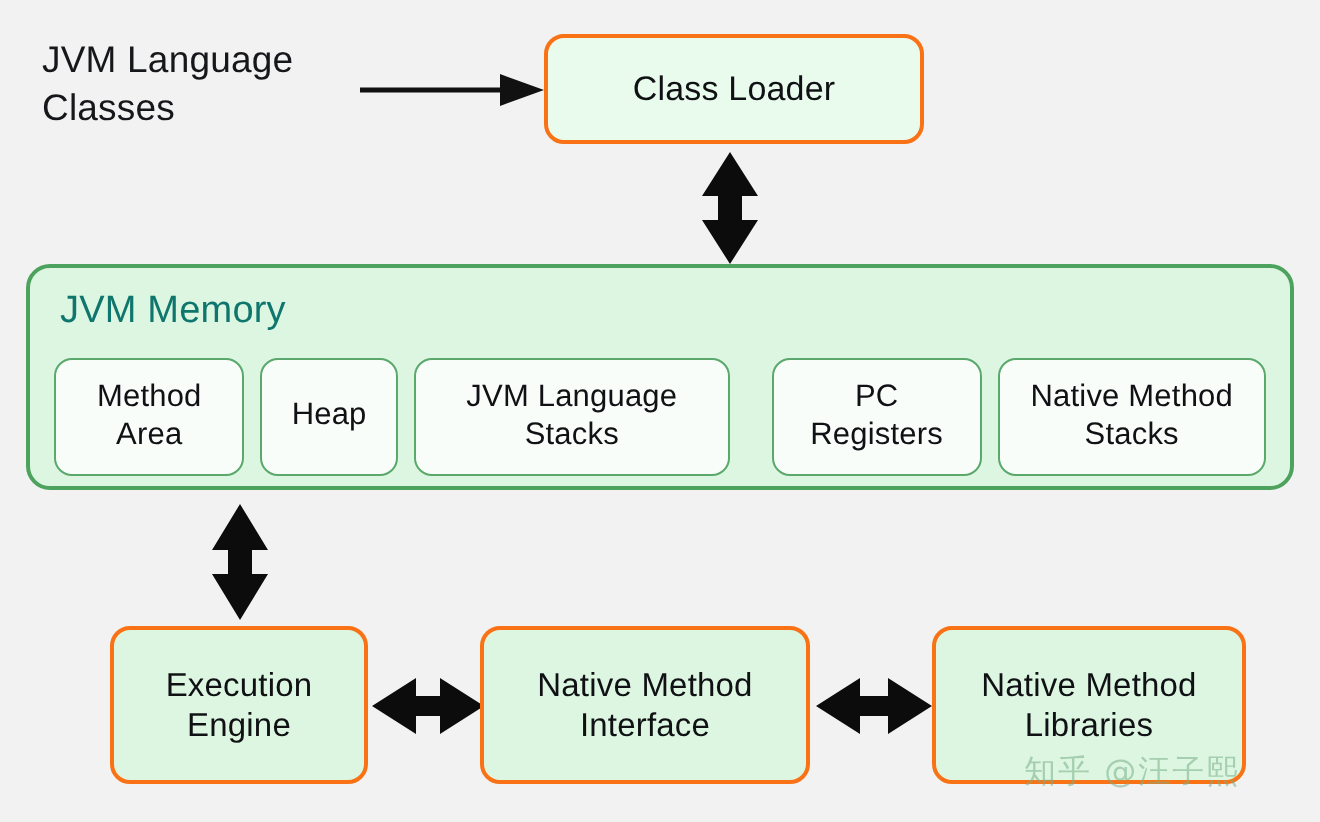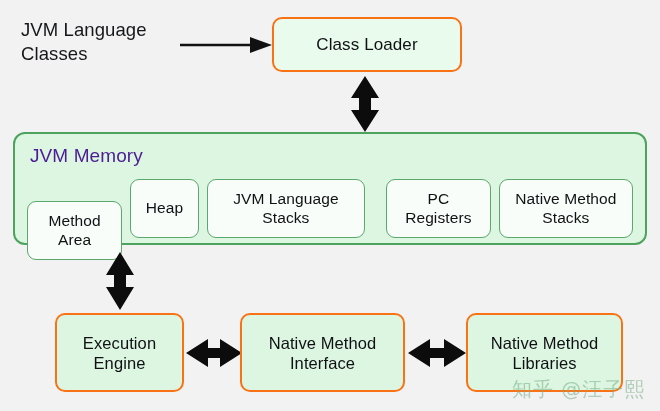--- a/index.html
+++ b/index.html
@@ -73,48 +73,48 @@
     border: 2px solid #4da35e;
     border-radius: 12px;
     background: #ddf6e1;
   }
   #jvm-memory-title {
     position: absolute;
     left: 30px; top: 145px;
     font-size: 19px;
     line-height: 22px;
     letter-spacing: 0.1px;
-    color: #4c1d95;
+    color: #0f766e;
   }
   #memory-row {
     position: absolute;
     left: 27px; top: 179px;
     width: 606px; height: 59px;
     display: flex;
     gap: 8px;
   }
   #memory-row .node.inner { height: 59px; }
-  .m-method   { width: 100px; margin-top: 22px; }
+  .m-method   { width: 100px; }
   .m-heap     { width: 72px; }
   .m-stacks   { width: 166px; }
   .m-pc       { width: 110px; margin-left: 13px; }
   .m-native   { width: 141px; }
 
   
   #exec-engine   { left: 55px;  top: 313px; width: 129px; height: 79px; }
   #native-iface  { left: 240px; top: 313px; width: 165px; height: 79px; }
   #native-libs   { left: 466px; top: 313px; width: 157px; height: 79px; }
 
   
   .arrow-svg { position: absolute; overflow: visible; }
 
   
   #watermark {
     left: 512px; top: 376px;
-    font-size: 20px;
+    font-size: 16px;
     letter-spacing: 1px;
     color: rgba(120, 175, 135, 0.55);
     font-family: "DejaVu Sans", sans-serif;
     user-select: none;
     white-space: nowrap;
   }
 </style>
 </head>
 <body>
 

